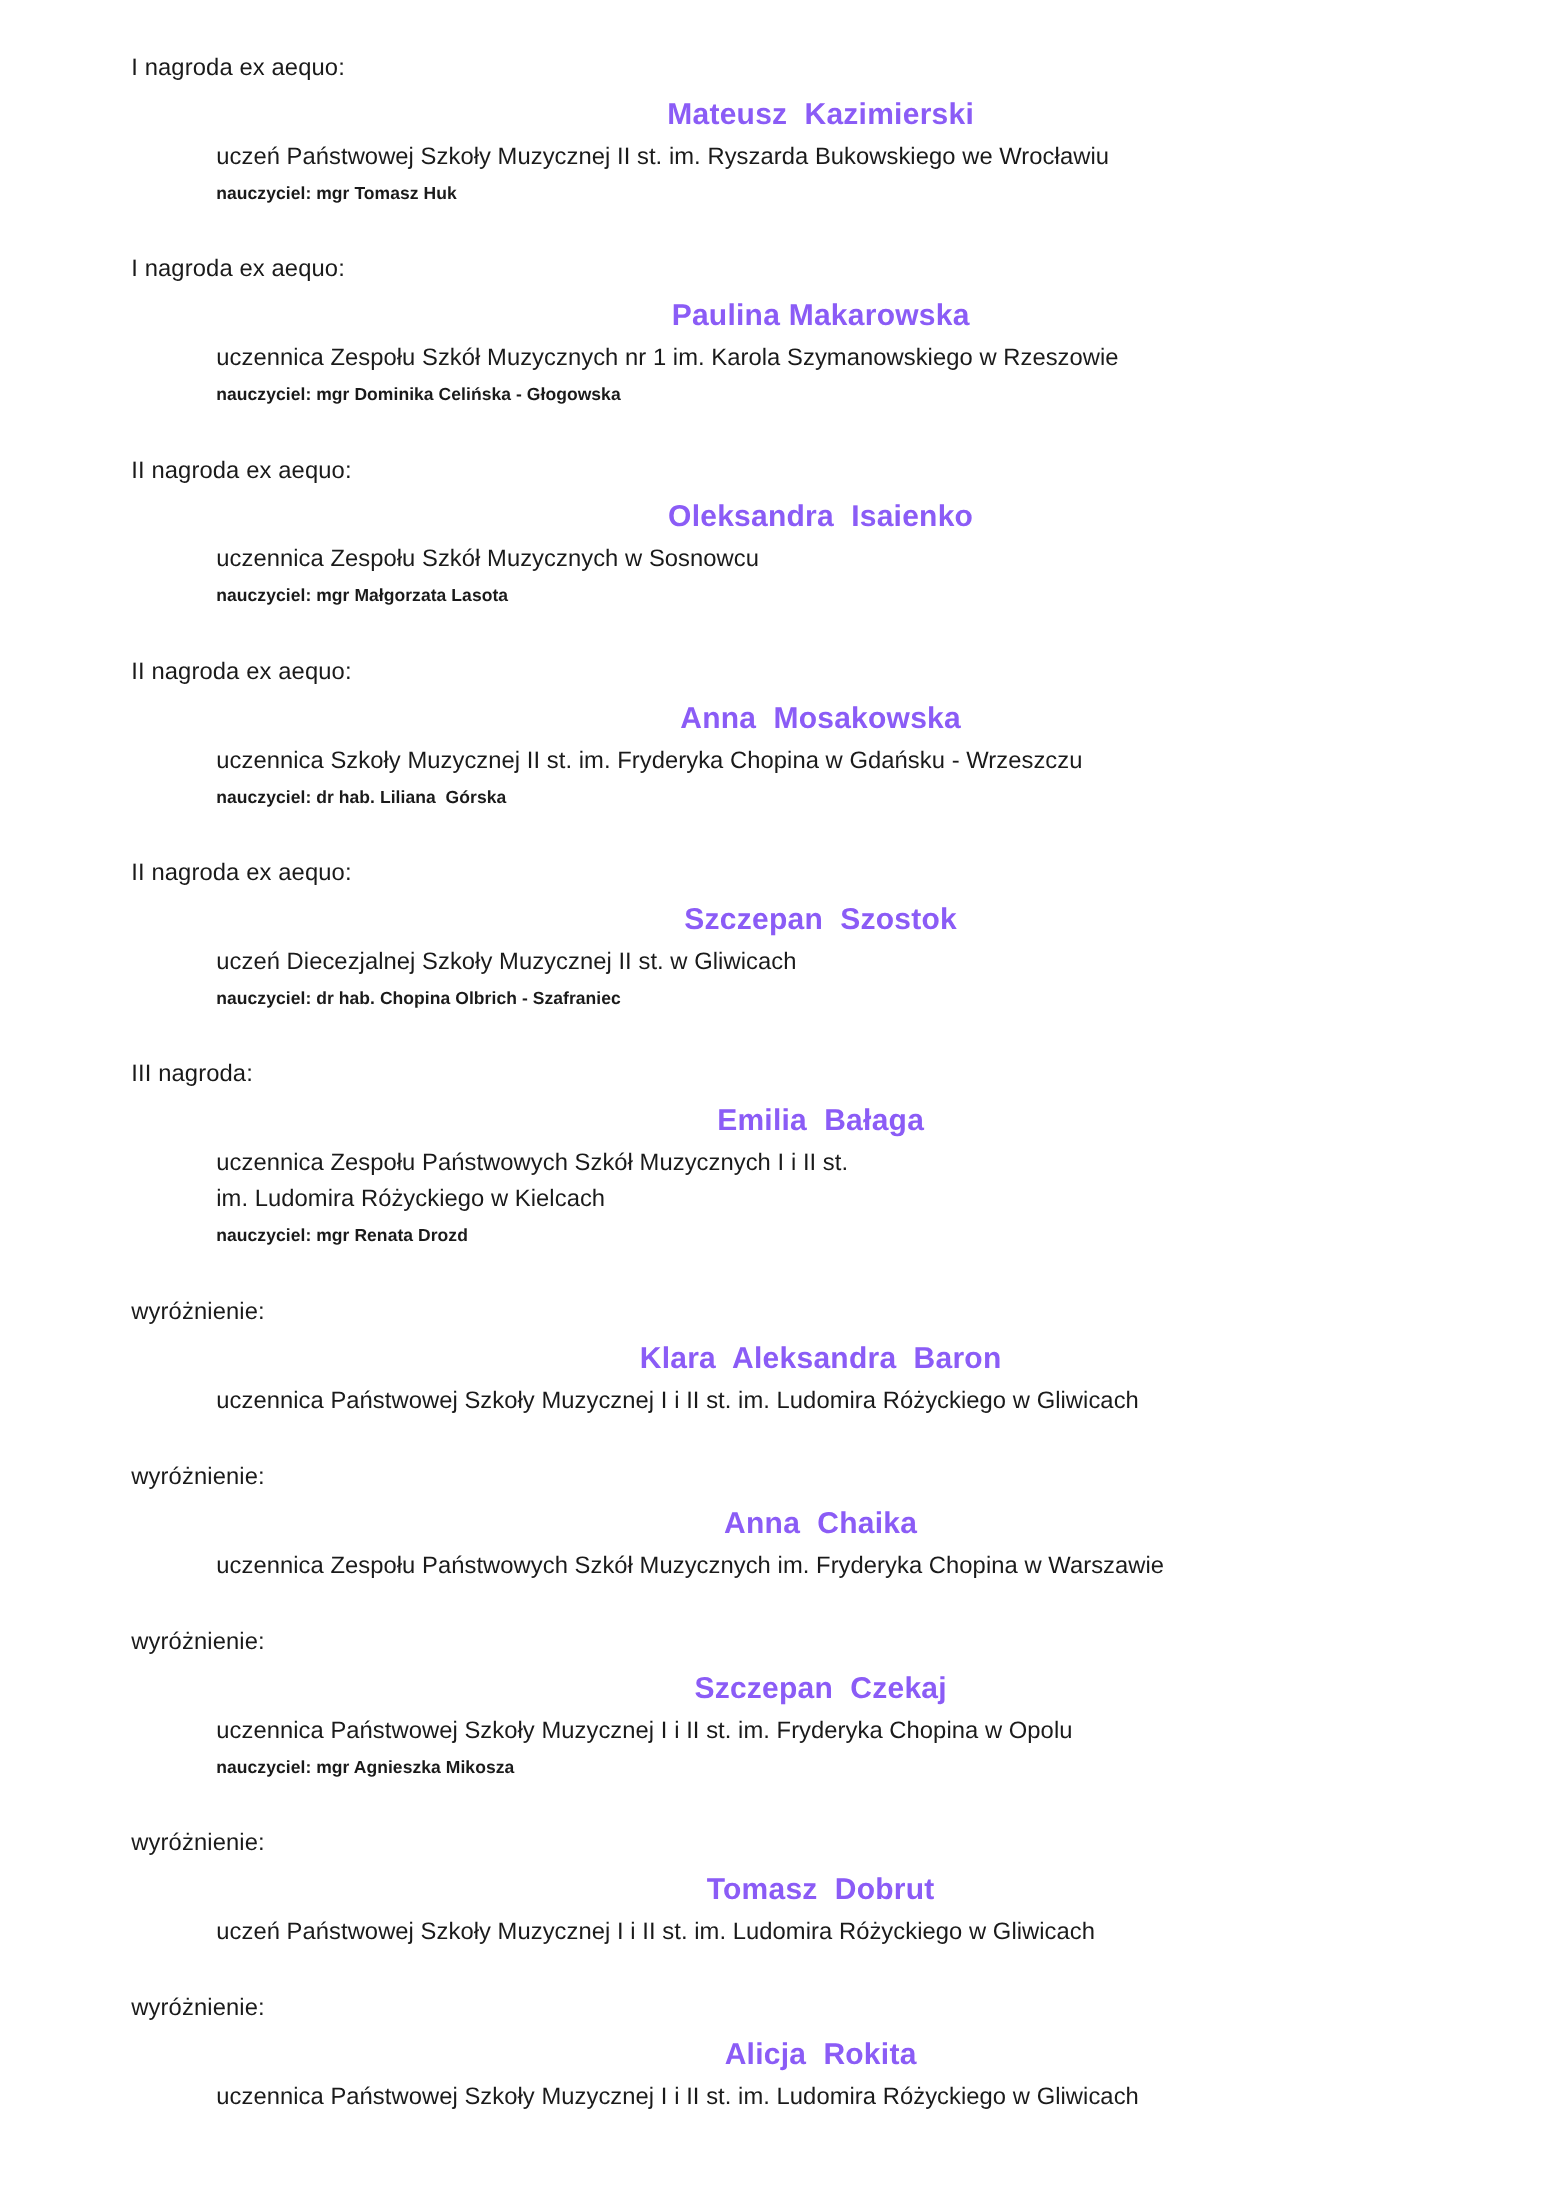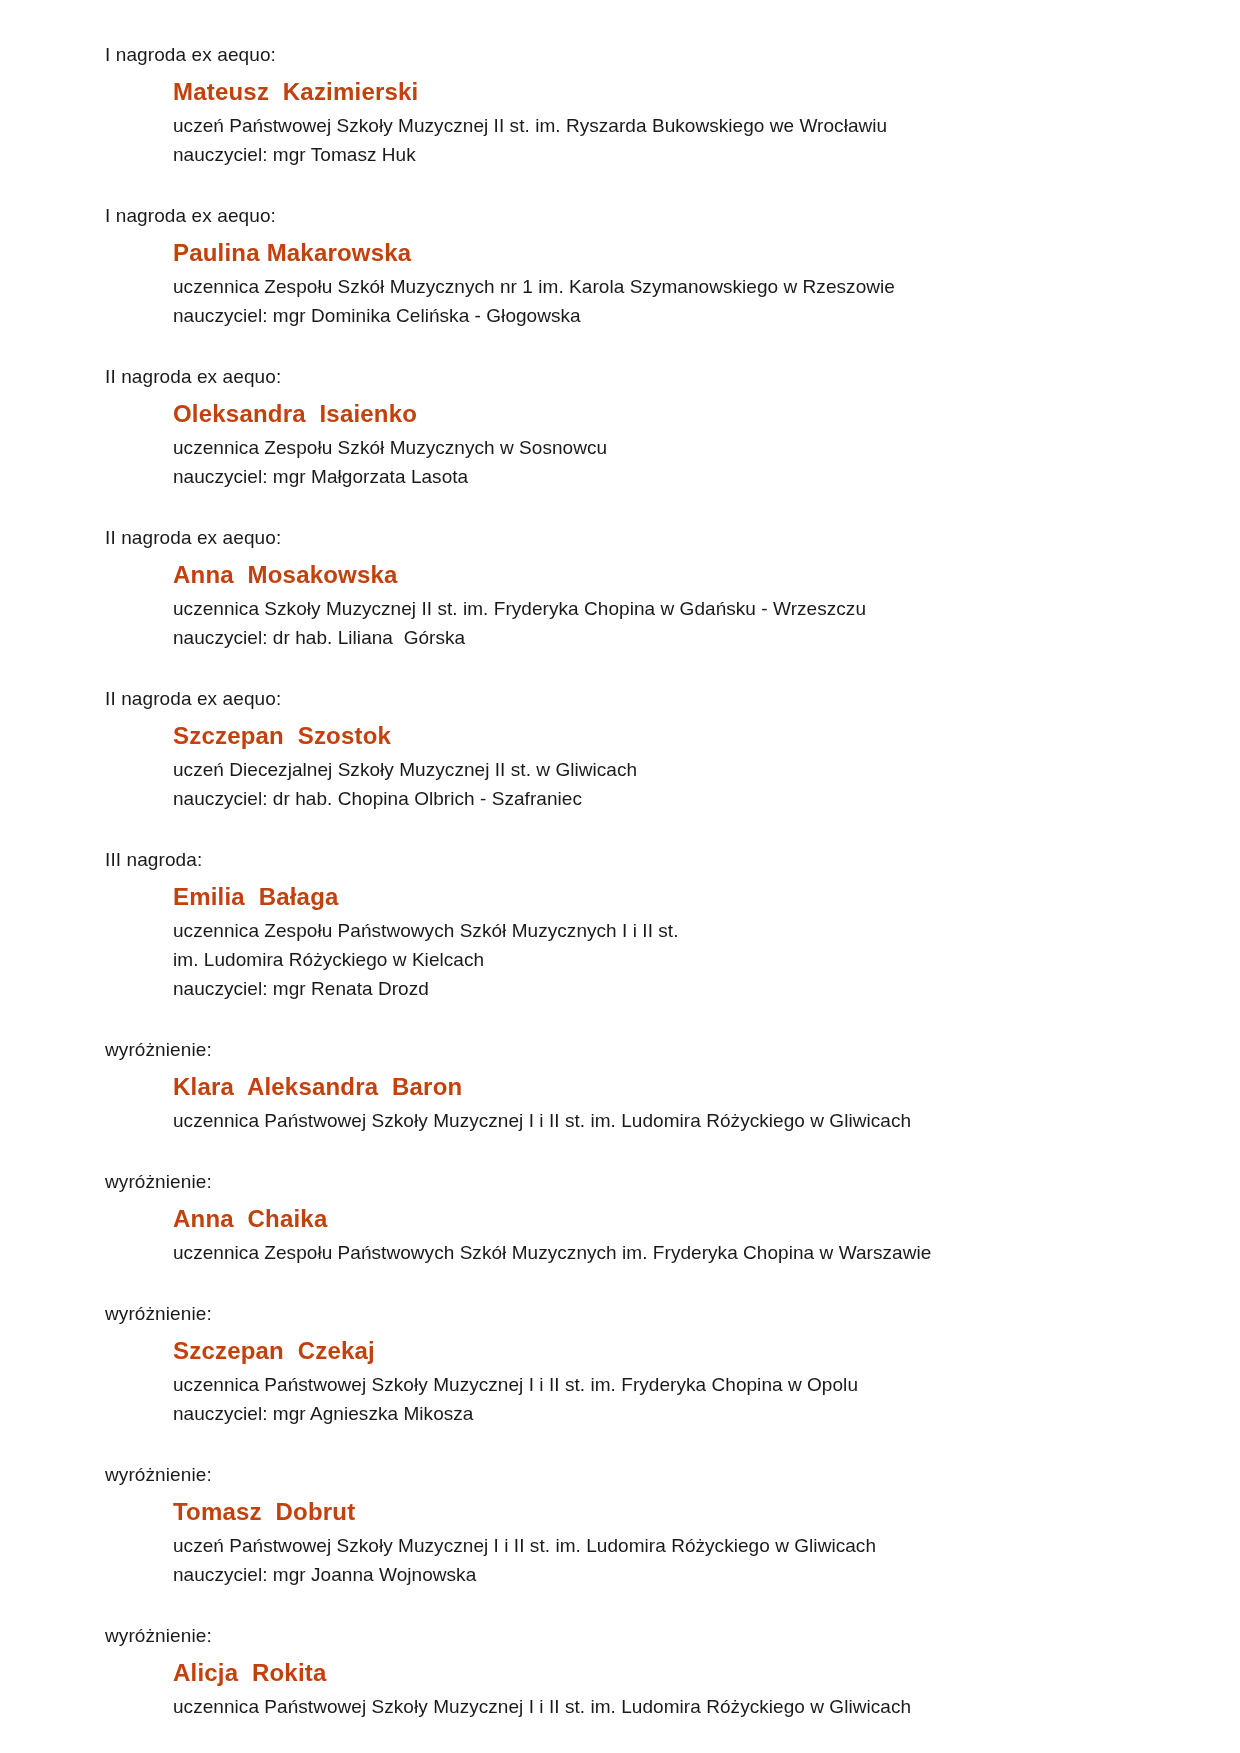--- a/index.html
+++ b/index.html
@@ -41,38 +41,39 @@
     letter-spacing: 0.1px;
     margin: 0 0 4px 0;
   }
   .laureate-block {
     padding-left: 68px;
   }
   .laureate-name {
     font-size: 24px;
     line-height: 35px;
     font-weight: 600;
-    color: #c2410c;
+    color: #8b5cf6;
     letter-spacing: 0.2px;
     margin: 0 0 2px 0;
     white-space: pre;
+    text-align: center;
   }
   .school-line {
     font-size: 19px;
     line-height: 29px;
     font-weight: 400;
     color: #1a1a1a;
     letter-spacing: 0.05px;
     margin: 0;
     white-space: pre;
   }
   .teacher-line {
-    font-size: 19px;
+    font-size: 14px;
     line-height: 29px;
-    font-weight: 400;
+    font-weight: 700;
     color: #1a1a1a;
     letter-spacing: 0.05px;
     margin: 0;
     white-space: pre;
   }
 </style>
 </head>
 <body>
 
 <div class="page">
@@ -146,21 +147,20 @@
           <div class="laureate-name">Szczepan  Czekaj</div>
           <div class="school-line">uczennica Państwowej Szkoły Muzycznej I i II st. im. Fryderyka Chopina w Opolu</div>
           <div class="teacher-line">nauczyciel: mgr Agnieszka Mikosza</div>
         </div>
       </div>
       <div class="award-entry">
         <div class="prize-label">wyróżnienie:</div>
         <div class="laureate-block">
           <div class="laureate-name">Tomasz  Dobrut</div>
           <div class="school-line">uczeń Państwowej Szkoły Muzycznej I i II st. im. Ludomira Różyckiego w Gliwicach</div>
-          <div class="teacher-line">nauczyciel: mgr Joanna Wojnowska</div>
         </div>
       </div>
       <div class="award-entry">
         <div class="prize-label">wyróżnienie:</div>
         <div class="laureate-block">
           <div class="laureate-name">Alicja  Rokita</div>
           <div class="school-line">uczennica Państwowej Szkoły Muzycznej I i II st. im. Ludomira Różyckiego w Gliwicach</div>
         </div>
       </div>
     </div>

